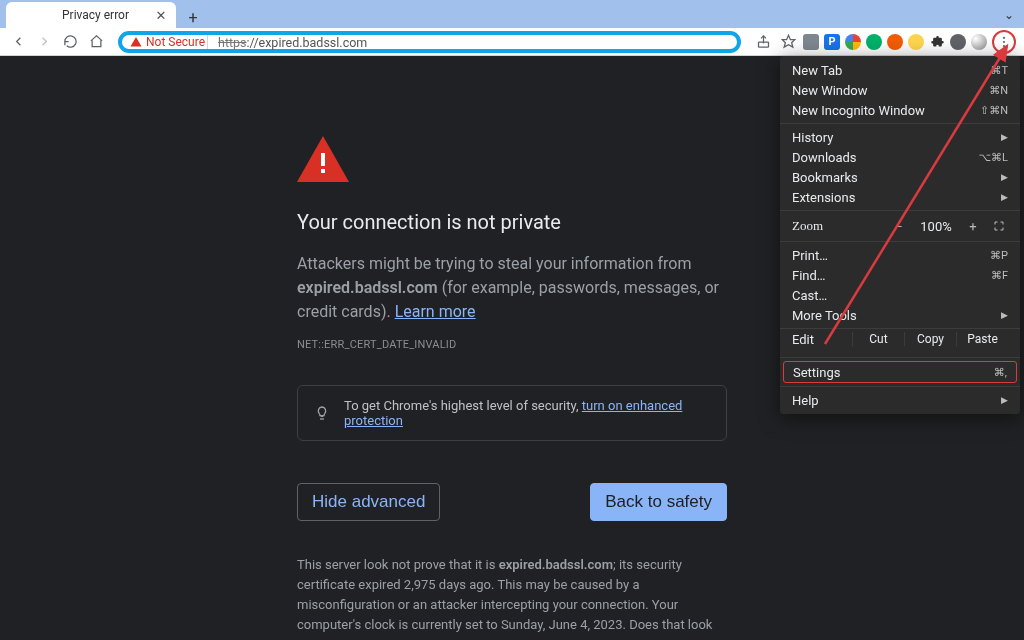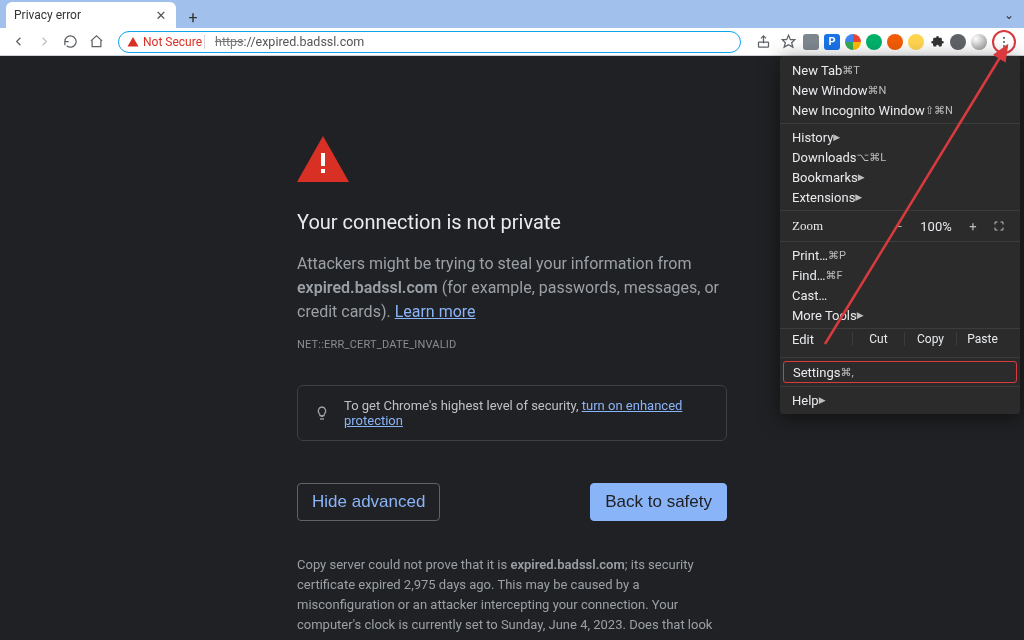--- a/index.html
+++ b/index.html
@@ -34,36 +34,36 @@
   .tabstrip{
     height:28px;background:var(--chrome-top);
     display:flex;align-items:flex-end;padding:0 6px;
     position:relative;
   }
   .tab{
     height:26px;width:170px;background:var(--chrome-tab);
     border-radius:6px 6px 0 0;display:flex;align-items:center;
     padding:0 8px;gap:6px;font-size:12px;color:#333;
   }
-  .tab-title{flex:1;white-space:nowrap;overflow:hidden;text-overflow:ellipsis;}
+  .tab-title{flex:1;white-space:nowrap;overflow:hidden;text-overflow:ellipsis;margin-left:48px;}
   .tab-close{width:14px;height:14px;display:flex;align-items:center;justify-content:center;color:#555;font-size:13px;cursor:pointer;}
   .newtab{width:22px;height:22px;display:flex;align-items:center;justify-content:center;color:#333;font-size:16px;margin-left:6px;cursor:pointer;}
   .tab-dropdown{position:absolute;right:10px;top:8px;color:#333;font-size:12px;cursor:pointer;}
 
   
   .toolbar{
     height:28px;background:var(--chrome-toolbar);
     border-bottom:1px solid var(--toolbar-border);
     display:flex;align-items:center;padding:0 8px;gap:6px;
   }
   .tb-btn{width:20px;height:20px;display:flex;align-items:center;justify-content:center;color:#5f6368;cursor:pointer;border-radius:50%;}
   .tb-btn svg{width:15px;height:15px;}
   .omnibox{
-    flex:1;height:22px;border:1px solid #0ea5e9;border-radius:11px;
-    background:#fff;display:flex;align-items:center;padding:0 8px;gap:2px;font-size:12.5px;color:#555;
+    flex:1;height:22px;border:4px solid #0ea5e9;border-radius:11px;
+    background:#fff;display:flex;padding:0 8px;gap:2px;font-size:12.5px;color:#555;
     margin:0 6px;
   }
   .nsec{display:flex;align-items:center;gap:4px;color:var(--warn-red);font-size:12px;white-space:nowrap;}
   .nsec svg{width:12px;height:12px;}
   .omnibox .sep{width:1px;height:14px;background:#d6d6d6;}
   .url{color:#555;margin-left:8px;}
   .url .struck{text-decoration:line-through;color:#777;}
   .toolbar-right{display:flex;align-items:center;gap:5px;}
   .ext-icon{width:16px;height:16px;border-radius:3px;display:flex;align-items:center;justify-content:center;font-size:11px;}
   .more-btn{width:24px;height:24px;border-radius:50%;display:flex;align-items:center;justify-content:center;cursor:pointer;border:2px solid var(--highlight);position:relative;}
@@ -98,21 +98,21 @@
   .detail b{font-weight:600;}
 
   
   .menu{
     position:absolute;top:56px;right:4px;width:240px;
     background:var(--menu-bg);color:var(--menu-fg);
     border-radius:3px;box-shadow:0 4px 20px rgba(0,0,0,.5);
     padding:4px 0;font-size:13px;z-index:50;
   }
   .menu-item{
-    height:20px;display:flex;align-items:center;
+    height:20px;display:flex;align-items:center;justify-content:space-between;
     padding:0 12px;cursor:pointer;position:relative;
   }
   .menu-item .sc{color:var(--menu-muted);font-size:11px;}
   .menu-item .arrow{color:var(--menu-muted);font-size:9px;}
   .menu-sep{height:1px;background:var(--menu-sep);margin:3px 0;}
   .menu-zoom{
     height:24px;display:flex;align-items:center;padding:0 12px;gap:8px;
   }
   .menu-zoom .lab{flex:1;font-family:Liberation Serif, serif;}
   .menu-zoom .zbtn{width:18px;text-align:center;color:var(--menu-muted);cursor:pointer;}
@@ -241,21 +241,21 @@
         <span>To get Chrome's highest level of security, </span><a class="link">turn on enhanced protection</a>
       </span>
     </div>
 
     <div class="btnrow">
       <button class="btn">Hide advanced</button>
       <button class="btn primary">Back to safety</button>
     </div>
 
     <div class="detail">
-      <span>Copy server could not prove that it is </span><b>expired.badssl.com</b><span>; its security certificate expired 2,975 days ago. This may be caused by a misconfiguration or an attacker intercepting your connection. Your computer's clock is currently set to Sunday, June 4, 2023. Does that look right? If not, you should correct your system's clock and then refresh this page.</span>
+      <span>This server look not prove that it is </span><b>expired.badssl.com</b><span>; its security certificate expired 2,975 days ago. This may be caused by a misconfiguration or an attacker intercepting your connection. Your computer's clock is currently set to Sunday, June 4, 2023. Does that look right? If not, you should correct your system's clock and then refresh this page.</span>
     </div>
 
   </div>
 </div>
 
 <div class="menu">
   <div class="menu-item">
       <span>New Tab</span>
       <span class="sc">⌘T</span>
     </div>

